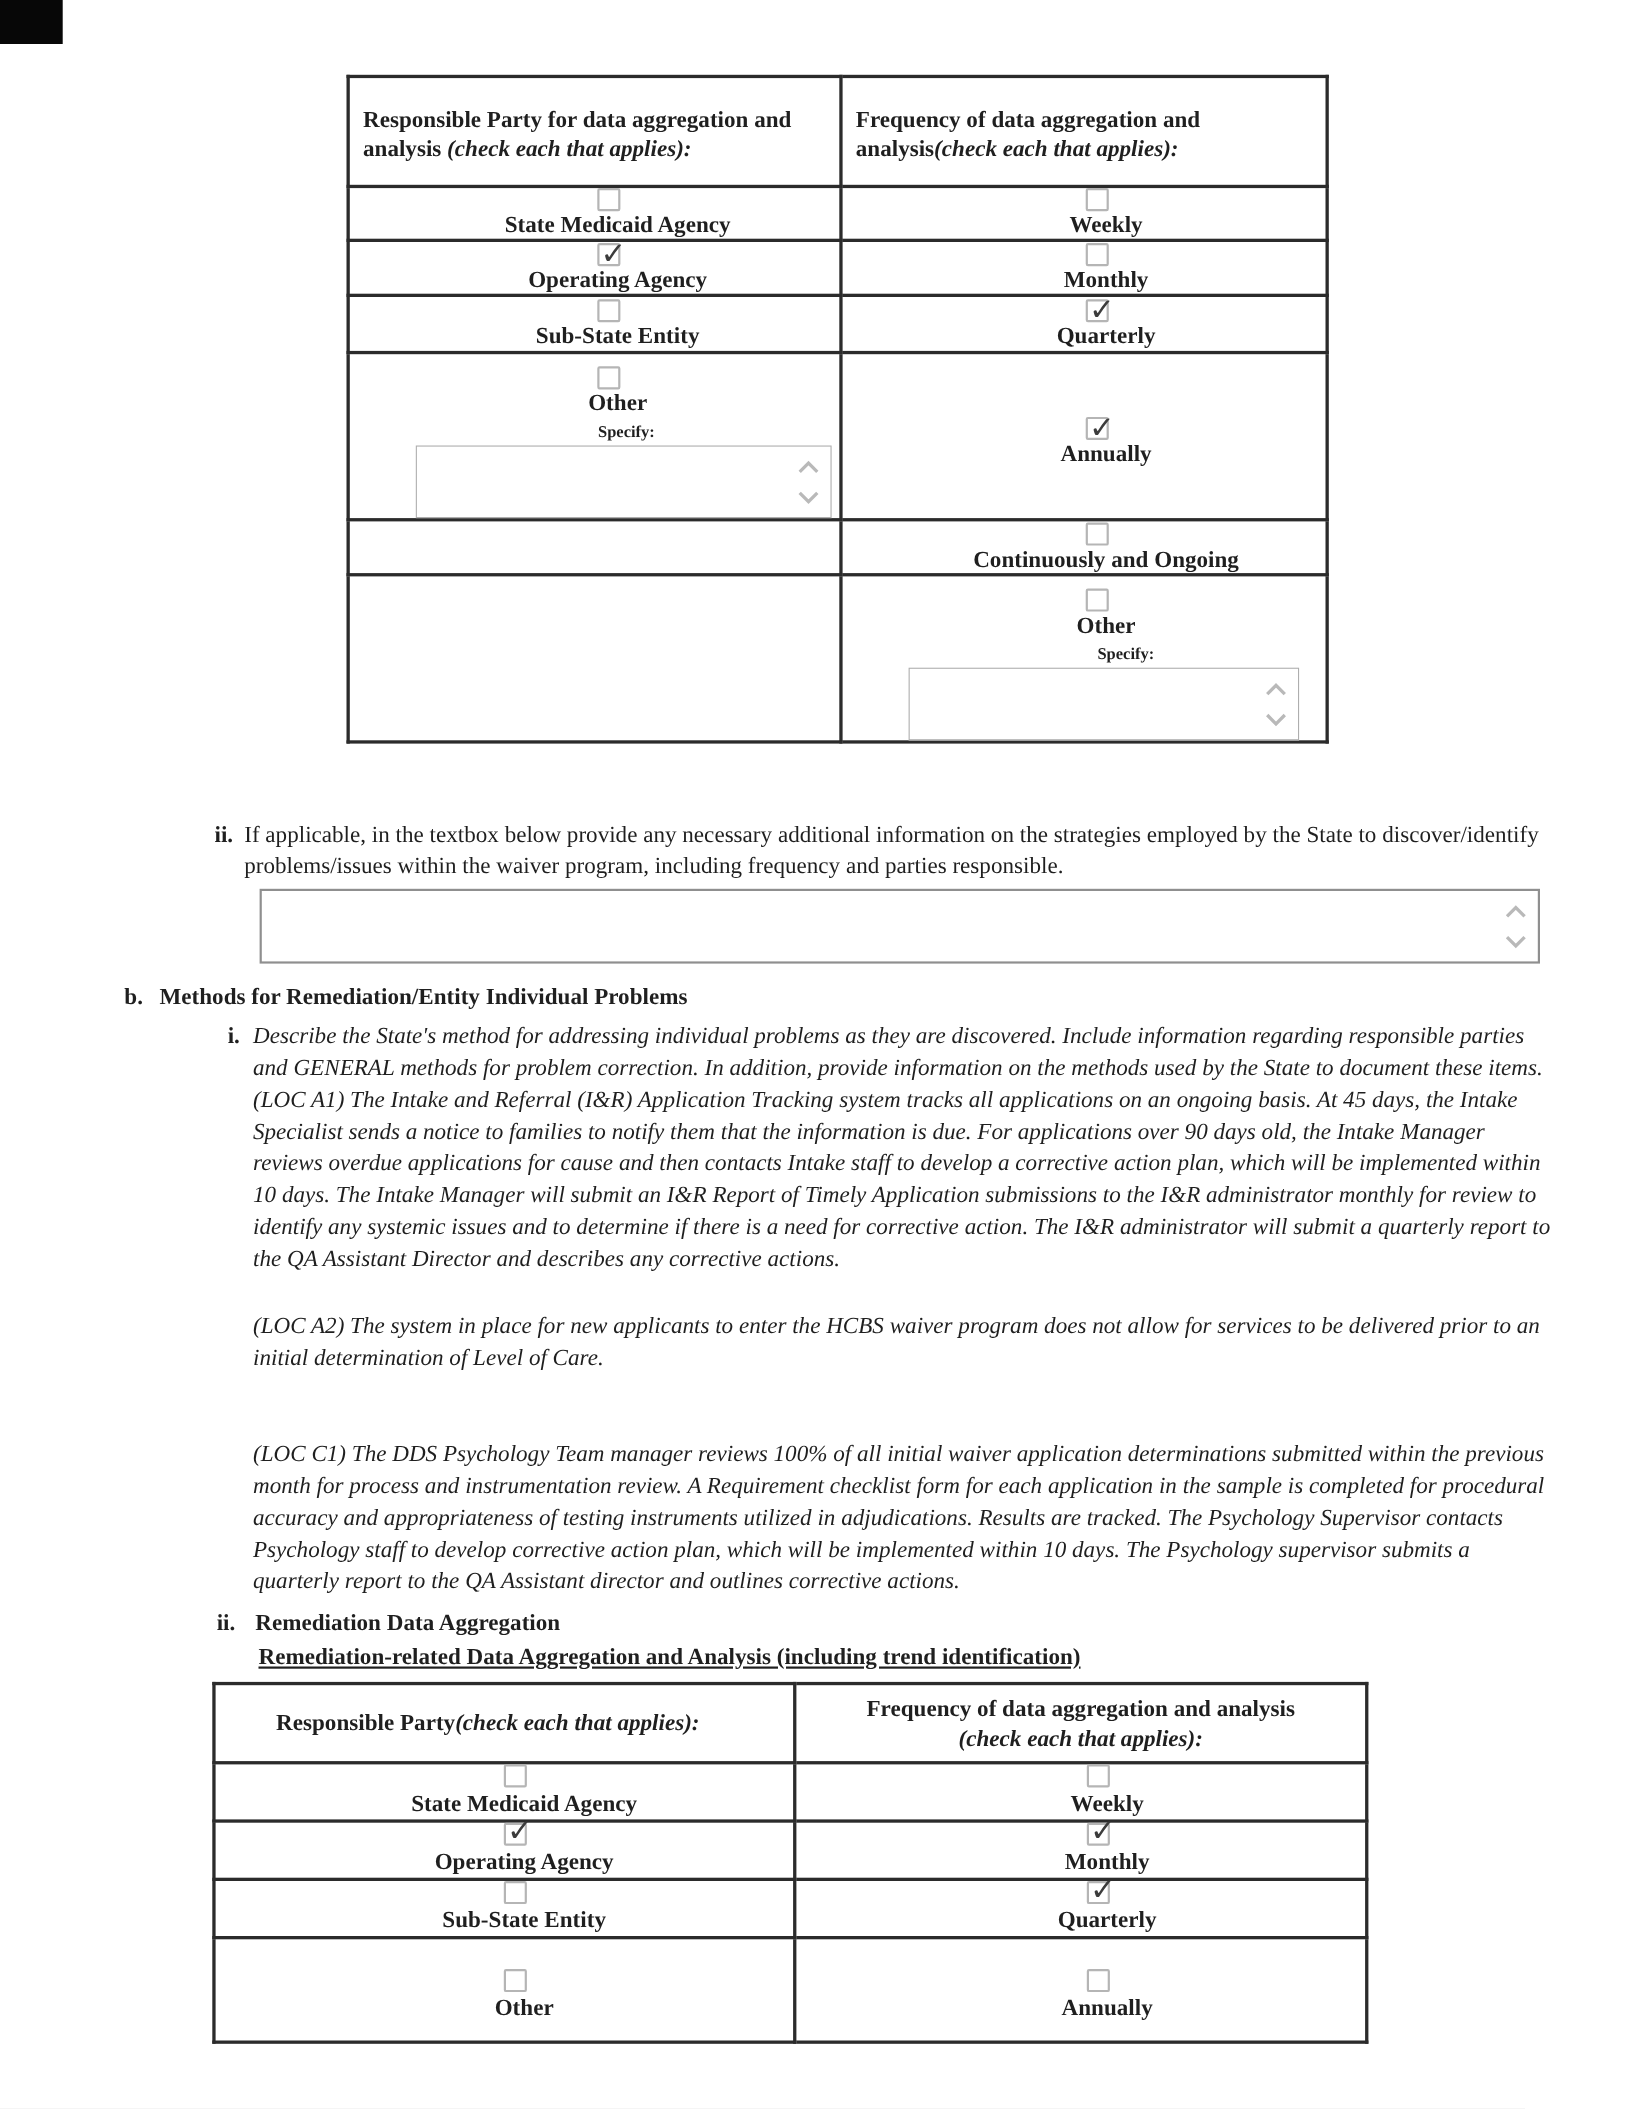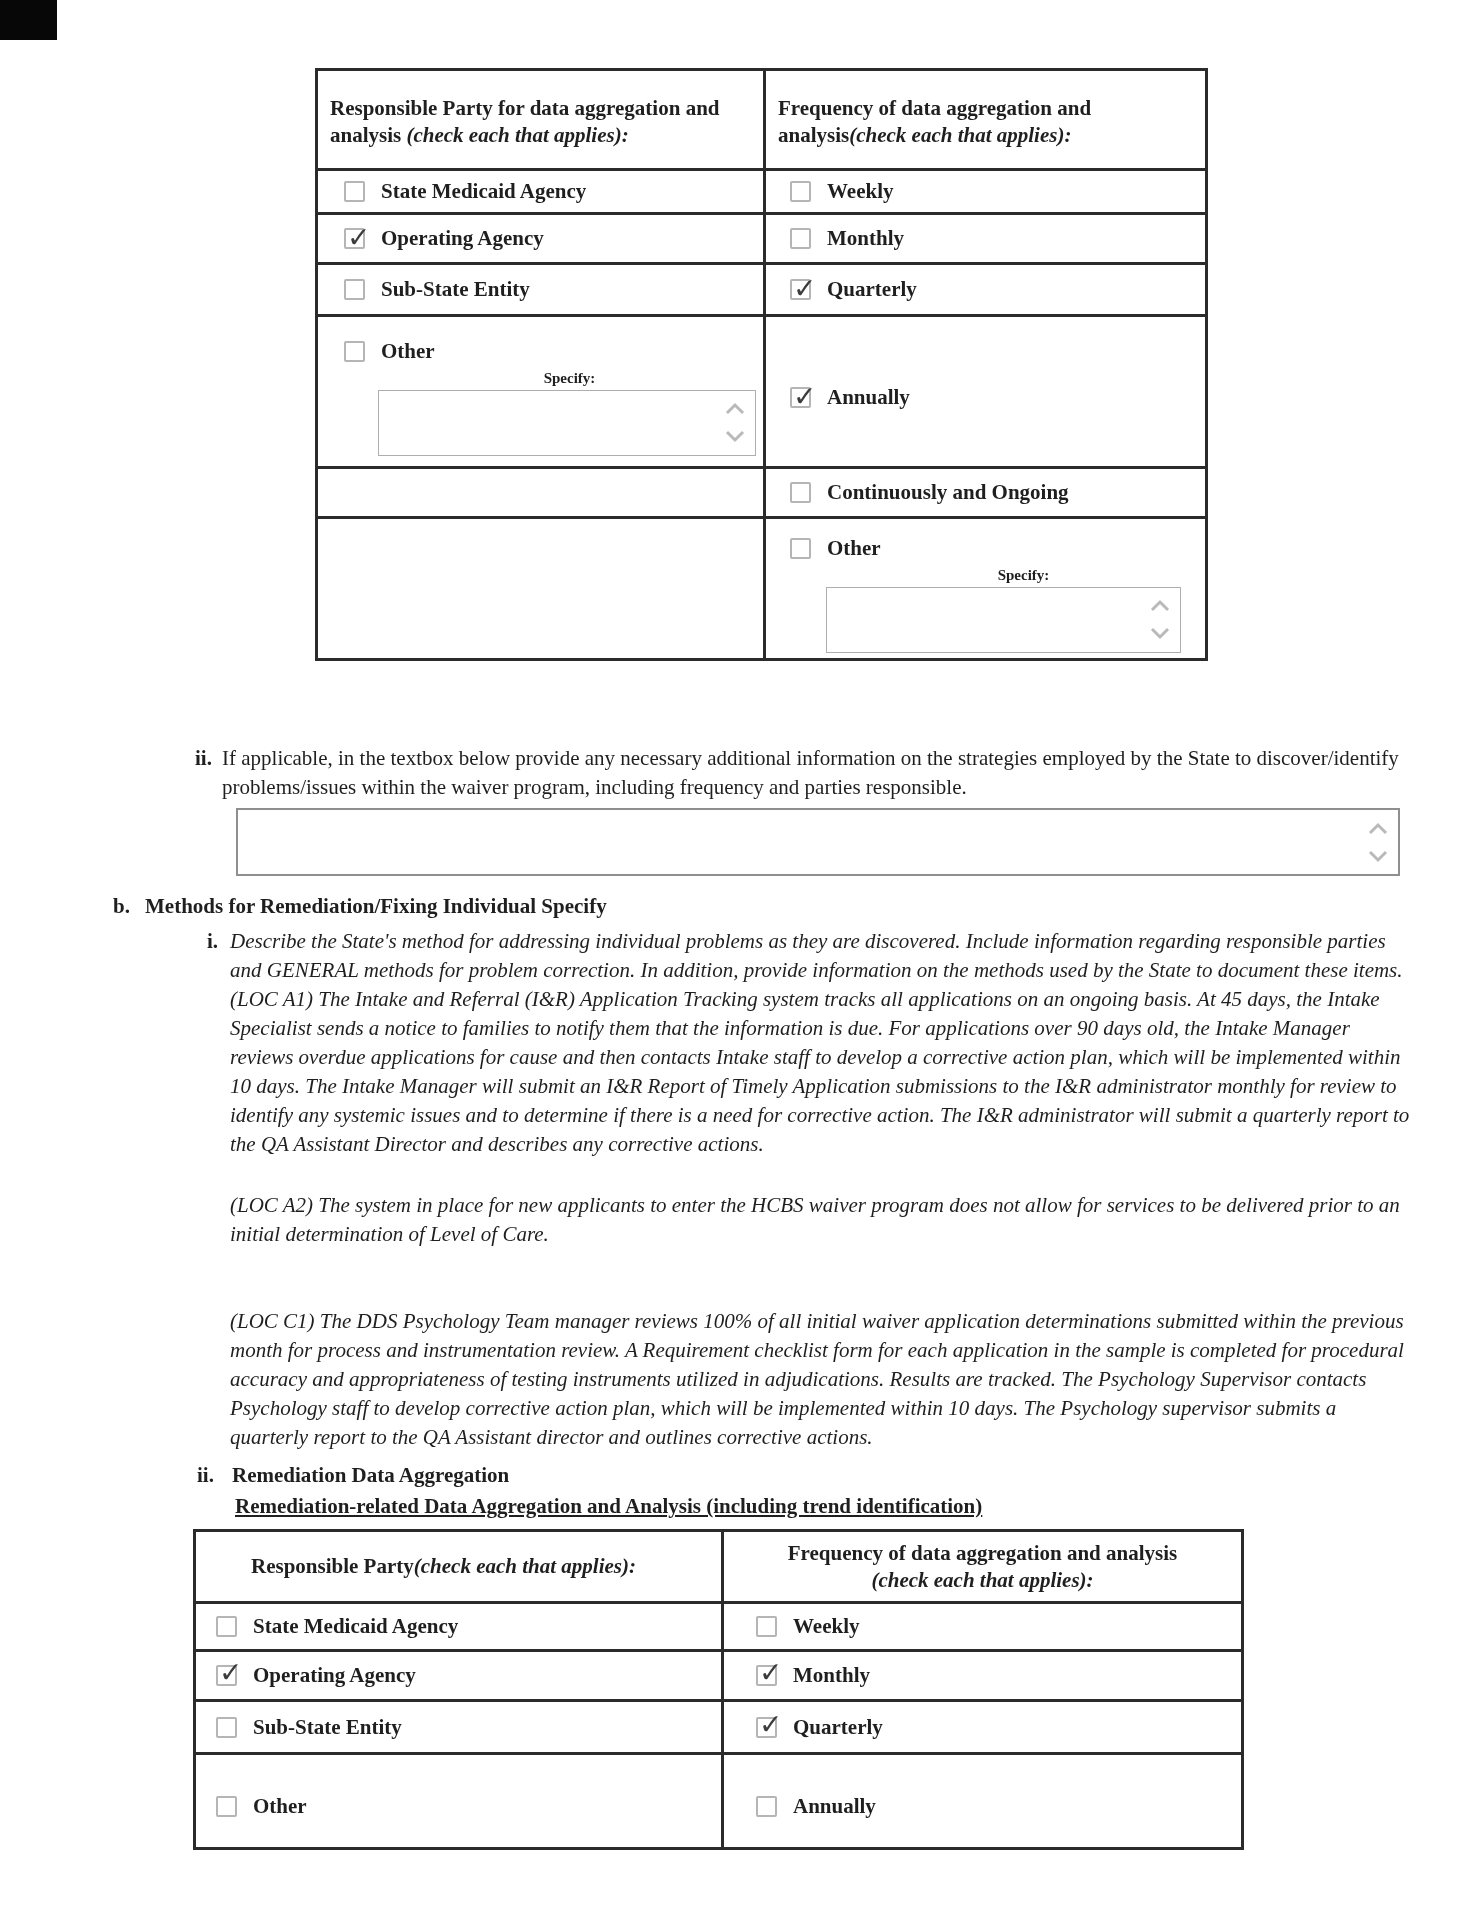--- a/index.html
+++ b/index.html
@@ -29,21 +29,21 @@
   .t2 .c1 { width:528px; } .t2 .c2 { width:520px; }
 
   td.hdr { vertical-align:top; }
   .hdr-inner { padding:8px 12px 4px 12px; font-size:21px; line-height:27px; font-weight:bold; }
   .hdr-inner .hi { font-style:italic; }
   .t2 td.hdr-mid { vertical-align:middle; }
   .t2 .hdr-left { padding:6px 10px 6px 55px; font-size:21px; font-weight:bold; }
   .t2 .hdr-center { text-align:center; padding:6px 14px; font-size:21px; line-height:27px; font-weight:bold; }
   .hdr-center .hi, .hdr-left .hi { font-style:italic; font-weight:bold; }
 
-  .cbrow { display:flex; align-items:center; }
+  .cbrow { display:flex; align-items:center;flex-direction:column; }
   .pad-a { padding-left:26px; }   
   .pad-b { padding-left:24px; }   
   .pad-c { padding-left:20px; }   
   .pad-d { padding-left:32px; }   
 
   .checkbox {
     width:21px; height:21px; flex:0 0 auto;
     border:2px solid #b5b5b5; border-radius:2px;
     background:#fff; position:relative;
   }
@@ -229,21 +229,21 @@
           </svg>
         <svg width="22" height="13">
             <polyline points="3,2 11,10 19,2" fill="none" stroke="#b9b9b9" stroke-width="3"></polyline>
           </svg>
       </span>
     </div>
   </div>
 
   <div class="sec-b body-text">
     <div class="b-title-row">
-      <span class="bmark">b.</span><span class="btext">Methods for Remediation/Fixing Individual Specify</span>
+      <span class="bmark">b.</span><span class="btext">Methods for Remediation/Entity Individual Problems</span>
     </div>
 
     <div class="item-i">
       <span class="imark">i.</span>
       <div class="para">Describe the State's method for addressing individual problems as they are discovered. Include information regarding responsible parties and GENERAL methods for problem correction. In addition, provide information on the methods used by the State to document these items.</div>
       <div class="para">(LOC A1) The Intake and Referral (I&amp;R) Application Tracking system tracks all applications on an ongoing basis. At 45 days, the Intake Specialist sends a notice to families to notify them that the information is due. For applications over 90 days old, the Intake Manager reviews overdue applications for cause and then contacts Intake staff to develop a corrective action plan, which will be implemented within 10 days. The Intake Manager will submit an I&amp;R Report of Timely Application submissions to the I&amp;R administrator monthly for review to identify any systemic issues and to determine if there is a need for corrective action.  The I&amp;R administrator will submit a quarterly report to the QA Assistant Director and describes any corrective actions.</div>
       <div class="para gap-one">(LOC A2) The system in place for new applicants to enter the HCBS waiver program does not allow for services to be delivered prior to an initial determination of Level of Care.</div>
       <div class="para gap-two">(LOC C1) The DDS Psychology Team manager reviews 100% of all initial waiver application determinations submitted within the previous month for process and instrumentation review. A Requirement checklist form for each application in the sample is completed for procedural accuracy and appropriateness of testing instruments utilized in adjudications. Results are tracked. The Psychology Supervisor contacts Psychology staff to develop corrective action plan, which will be implemented within 10 days. The Psychology supervisor submits a quarterly report to the QA Assistant director and outlines corrective actions.</div>
     </div>
 

